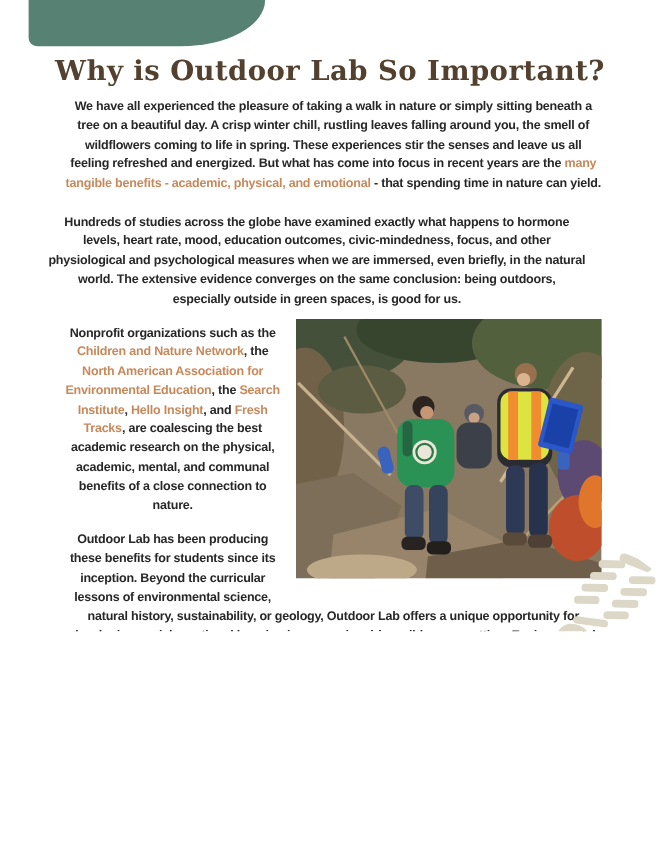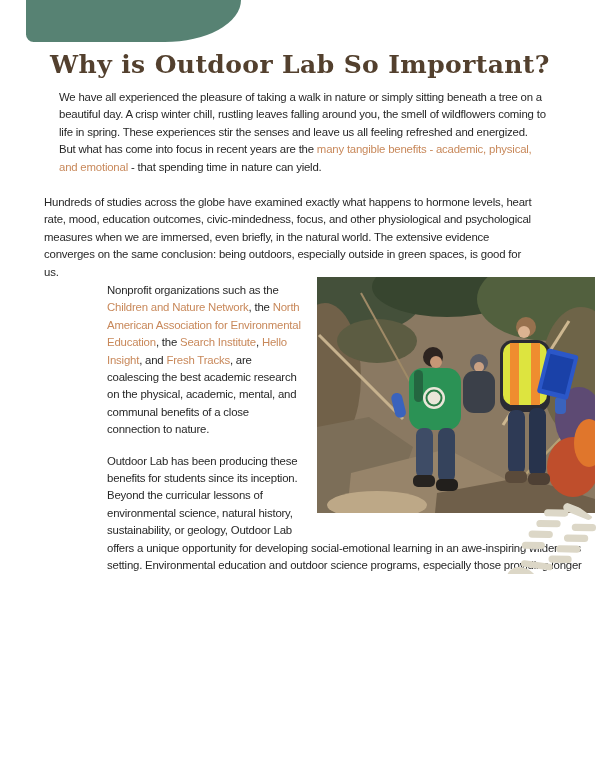--- a/index.html
+++ b/index.html
@@ -12,26 +12,26 @@
     background:#578273;
     border-radius:0 0 80px 8px / 0 0 44px 8px;
   }
   .title {
     position:absolute; top:48px; left:0; width:100%; margin:0;
     text-align:center; font-family:"DejaVu Serif", serif; font-weight:bold;
     font-size:25px; line-height:34px; color:#53402e; letter-spacing:0.4px;
   }
   .para {
     font-size:11.4px; line-height:17.4px; letter-spacing:-0.2px;
-    margin:0; color:#272727; text-align:left;
+    margin:0; color:#272727; text-align:center;font-weight:bold;
   }
   .abs { position:absolute; }
   .p1 { top:89px;  left:59px; width:488px; }
   .p2 { top:194px; left:44px; width:488px; }
-  .wrap-section { position:absolute; top:277px; left:59px; width:488px;margin-left:48px; }
+  .wrap-section { position:absolute; top:290px; left:59px; width:488px; }
   .photo { overflow:hidden; }
   .photo svg { display:block; }
   .photo-portrait { float:right; width:278px; height:236px; margin:0 0 12px 14px; }
   .p3 { margin:5px 0 0 0; }
   .p4 { margin:14px 0 0 0; }
   .photo-wide { position:absolute; top:616px; left:57px; width:486px; height:100px; }
   a.link { color:#c8885a; text-decoration:none; cursor:pointer; }
   .fp { position:absolute; color:#dcd7c7; }
   .fp use { fill:currentColor; }
   .fp1 { left:514px; top:497px; width:64px; height:117px; transform:rotate(36deg); }

